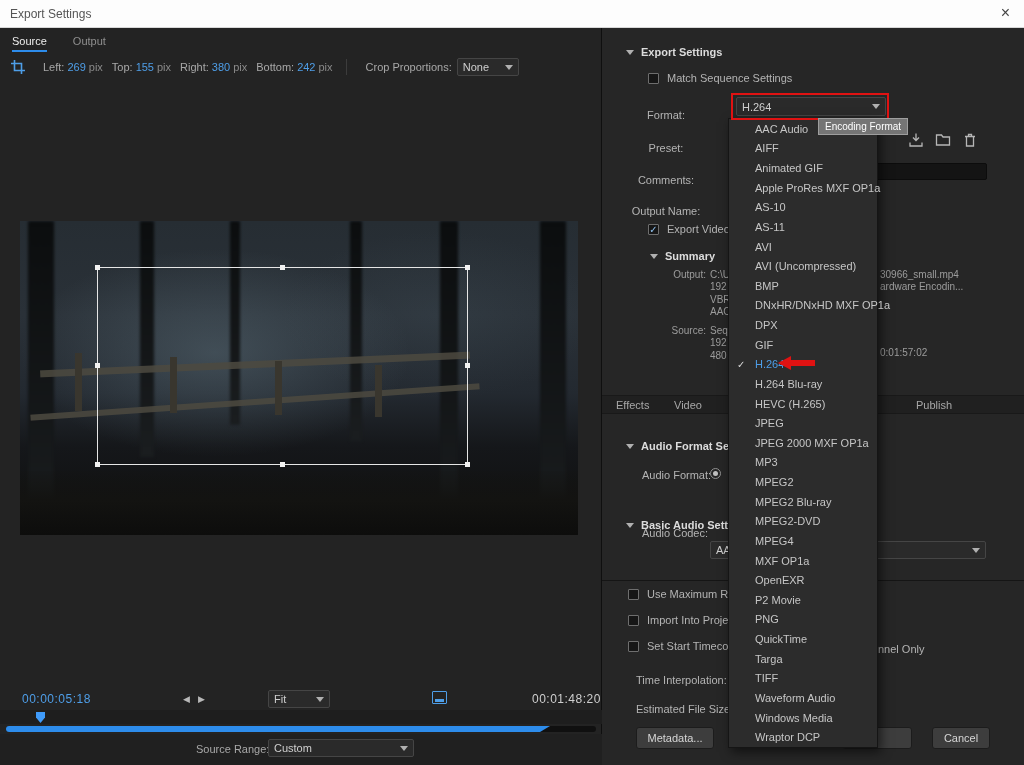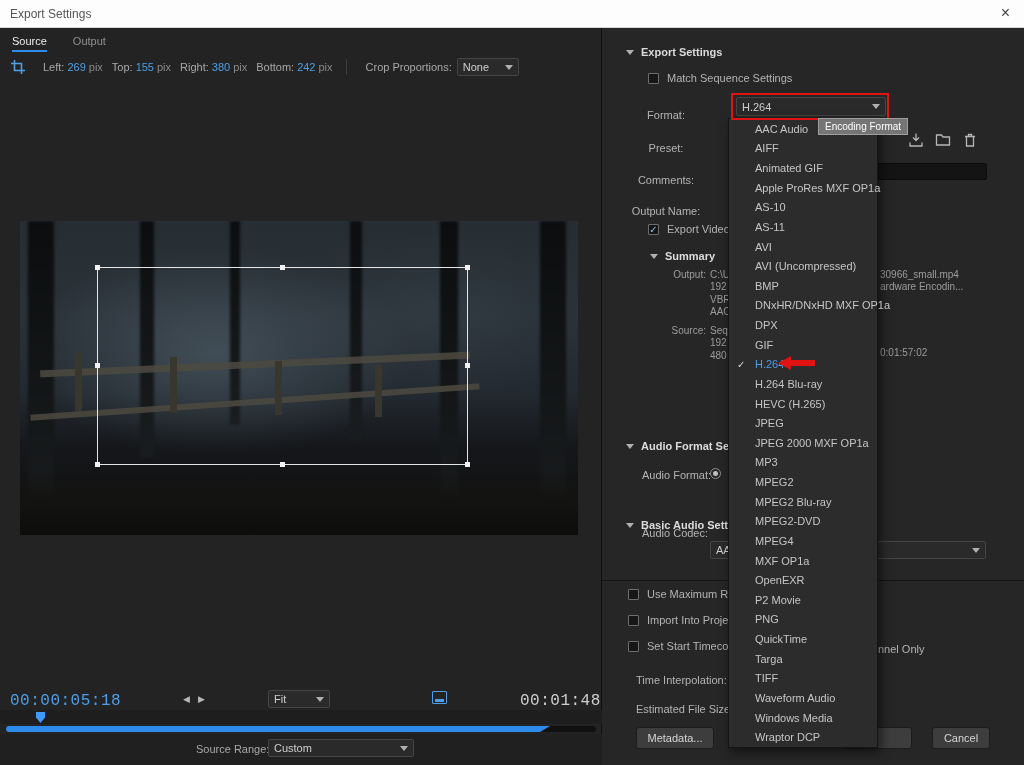--- a/index.html
+++ b/index.html
@@ -47,21 +47,21 @@
   .rail { position:absolute; background:#4d4a40; filter:blur(.7px); opacity:.85; }
   .post { position:absolute; background:#39362e; filter:blur(.5px); }
   .ground { position:absolute; left:0; bottom:0; width:100%; height:64px;
     background:linear-gradient(180deg, rgba(20,20,18,.15), #131311 45%, #0d0d0c); }
   .crop-rect { position:absolute; left:77px; top:46px; width:371px; height:198px;
     border:1px solid #e6e6e6; cursor:move; }
   .hd { position:absolute; width:5px; height:5px; background:#f2f2f2; }
 
   
   .transport { position:absolute; left:0; top:660px; width:602px; height:22px; }
-  .tc { font-family:Liberation Mono, monospace; font-size:16px; letter-spacing:.5px; }
+  .tc { font-family:Liberation Sans, sans-serif; font-size:12px; letter-spacing:.5px;margin-left:12px; }
   .tc-left { position:absolute; left:10px; top:4px; color:#4e9ee8; }
   .tc-right { position:absolute; left:520px; top:4px; color:#cfcfcf; }
   .markers { position:absolute; left:183px; top:6px; display:flex; gap:8px; font-size:9px; color:#b8b8b8; }
   .fit-dd { position:absolute; left:268px; top:2px; width:62px; }
   .mon-icon { position:absolute; left:432px; top:3px; width:15px; height:13px;
     border:1px solid #4e9ee8; border-radius:1px; }
   .mon-icon::after { content:""; position:absolute; left:2px; bottom:1px; width:9px; height:3px; background:#4e9ee8; }
 
   .ph-strip { position:absolute; left:0; top:682px; width:602px; height:14px; background:#1e1e1e; }
   .playhead { position:absolute; left:36px; top:2px; width:9px; height:11px; background:#3f9bfa;
@@ -285,20 +285,25 @@
     </div>
 
   <div class="s-label" style="top:297px">Source:</div>
   <div class="sm abs" style="left:108px;top:297px" id="src-left">
       <div>Seq,</div>
       <div>192</div>
       <div>480</div>
     </div>
   <div class="sm abs" style="left:278px;top:319px">0:01:57:02</div>
 
+  <div class="rp-tabs" id="right-tabs">
+      <span>Effects</span>
+      <span>Video</span>
+      <span>Publish</span>
+    </div>
 
   <div class="sec-hd" style="left:24px;top:412px">
     <span class="chev-d"></span>
     <span>Audio Format Settings</span>
   </div>
   <div class="abs" style="left:40px;top:441px">Audio Format:</div>
   <span class="radio" style="left:108px;top:440px"></span>
 
   <div class="sec-hd" style="left:24px;top:491px">
     <span class="chev-d"></span>

